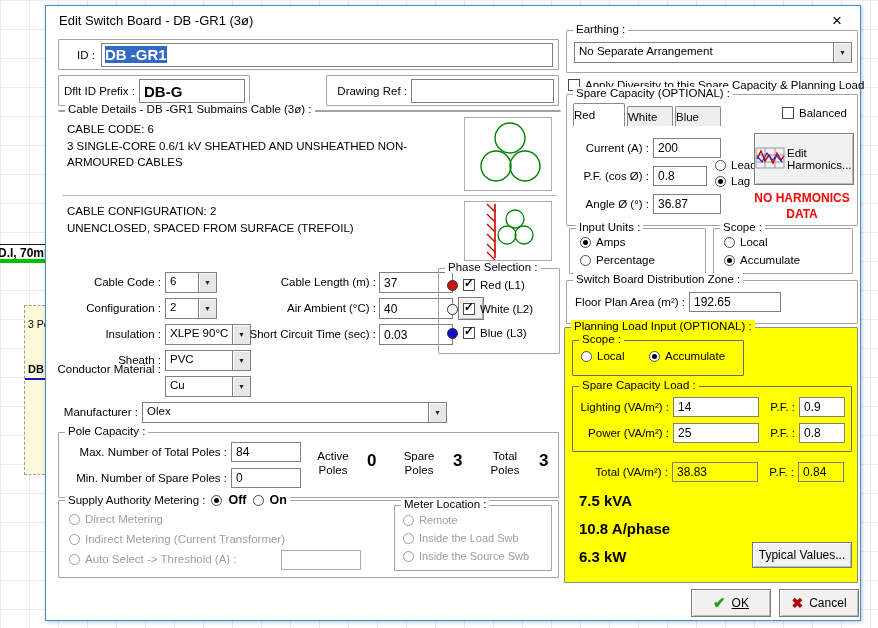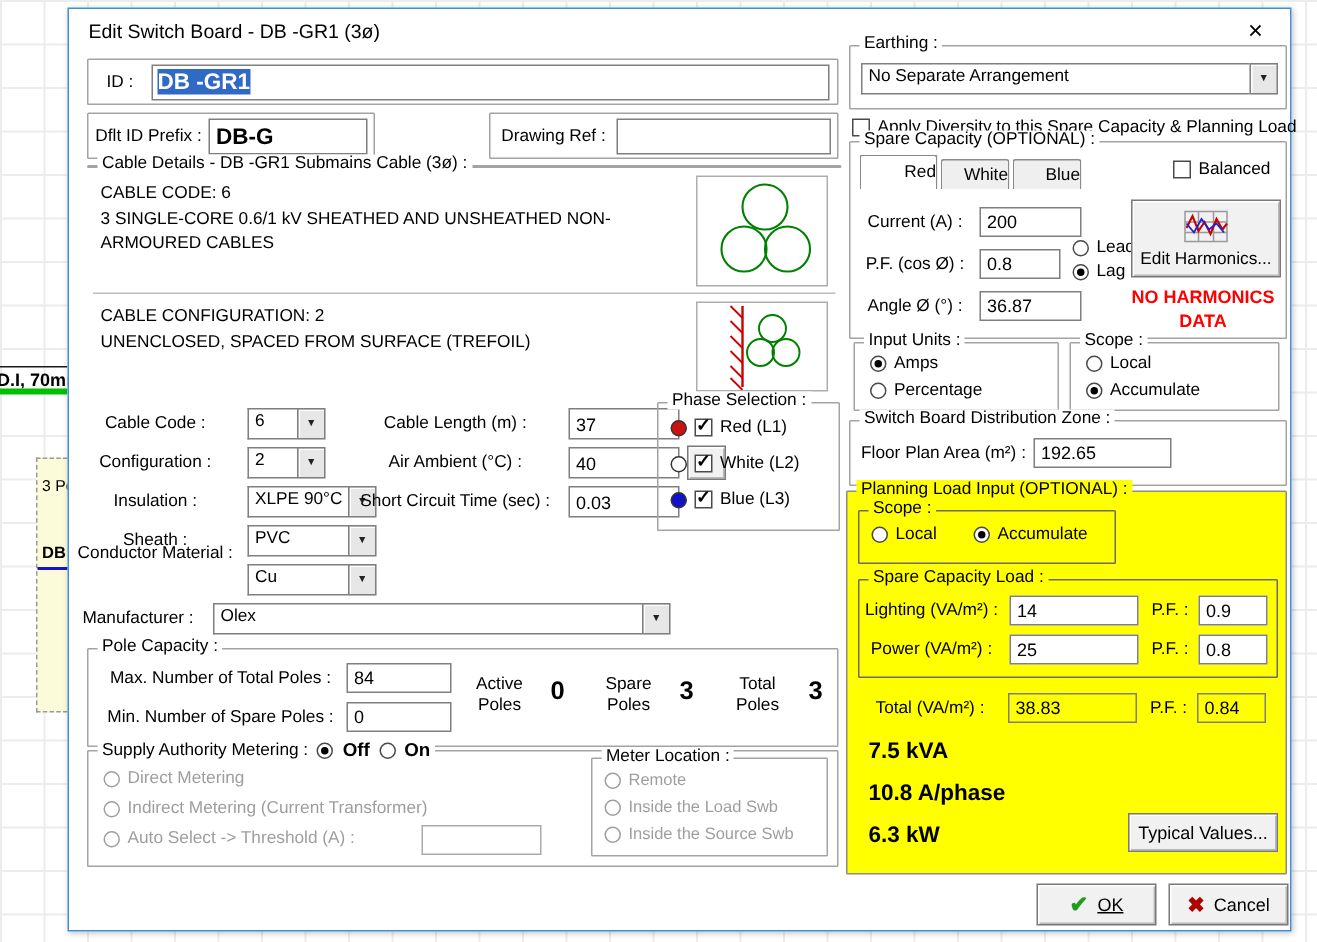--- a/index.html
+++ b/index.html
@@ -16,21 +16,21 @@
   .tbar{position:absolute;left:0;top:0;right:0;height:28px;display:flex;align-items:center;
         padding:0 12px 0 13px;font-size:13px;background:#fff}
   .tclose{margin-left:auto;font-size:17px;line-height:1;padding:2px 6px;cursor:default}
   
   .g{position:absolute;border:1px solid #a3a3a3;border-radius:1px;box-sizing:border-box}
   .leg{position:absolute;top:-8px;left:6px;background:#fff;padding:0 3px;font-size:11.5px;white-space:nowrap}
   .gy{background:#ffff00;border-color:#8c8c8c}
   .gy>.leg,.leg.y{background:#ffff00}
   
   .lab{position:absolute;font-size:11.5px;white-space:nowrap}
-  .rl{position:absolute;font-size:11.5px;white-space:nowrap;text-align:center}
+  .rl{position:absolute;font-size:11.5px;white-space:nowrap;text-align:right}
   .inp{position:absolute;box-sizing:border-box;border:1px solid #7f7f7f;background:#fff;
        font-family:inherit;font-size:12px;padding:1px 4px;outline:none}
   .inp.y{background:#ffff00}
   .inp.dis{background:#fff;border-color:#aaa}
   .big{font-weight:bold;font-size:15px}
   .combo{position:absolute;display:flex;box-sizing:border-box}
   .cval{flex:1;border:1px solid #7f7f7f;border-right:none;background:#fff;padding:2px 4px;
         font-size:11.5px;white-space:nowrap;overflow:hidden}
   .carr{width:17px;background:#e7e7e7;border:1px solid #7f7f7f;display:flex;align-items:center;
         justify-content:center;font-size:7px;color:#222;box-shadow:inset 1px 1px 0 #fff}
@@ -41,24 +41,24 @@
   .radio.dis{border-color:#9e9e9e}
   .cb{display:inline-block;width:12px;height:12px;border:1px solid #4a4a4a;background:#fff;
       position:relative;flex:none;box-sizing:border-box}
   .ck{font-style:normal;position:absolute;left:0;top:-3px;font-size:12px;font-weight:bold;line-height:1.1}
   .frow{position:absolute;display:flex;align-items:flex-end;gap:5px;font-size:11.5px;white-space:nowrap}
   .dim{color:#9e9e9e}
   
   .btn{position:absolute;box-sizing:border-box;background:#f1f1f1;border:1px solid #7a7a7a;
        box-shadow:inset 1px 1px 0 #fff,inset -1px -1px 0 #b9b9b9;display:flex;align-items:center;
        justify-content:center;gap:6px;font-size:12px;cursor:default}
-  .btn.col{flex-direction:column;gap:2px}
+  .btn.col{flex-direction:row;gap:2px}
   
   .tab{position:absolute;box-sizing:border-box;border:1px solid #8a8a8a;border-bottom:none;
-       background:#efefef;font-size:11.5px;display:flex;align-items:center;justify-content:flex-end;
+       background:#efefef;font-size:11.5px;display:flex;align-items:center;justify-content:flex-start;
        border-radius:2px 2px 0 0}
   .tab.act{background:#fff;z-index:2}
   .dot{display:inline-block;width:11px;height:11px;border-radius:50%;border:1px solid #333;flex:none;box-sizing:border-box}
   .bignum{position:absolute;font-size:17px;font-weight:bold}
   .stat{position:absolute;font-size:11.5px;text-align:center;line-height:1.25}
   .alert{color:#ff0000;font-weight:bold;font-size:12px;text-align:center;line-height:1.3}
   .kv{position:absolute;font-size:15px;font-weight:bold}
   .sel{background:#316ac5;color:#fff}
   .divider{position:absolute;height:1px;background:#bdbdbd;box-shadow:0 1px 0 #fff}
   .iconbox{position:absolute;border:1px solid #adadad;background:#fff;box-sizing:border-box}

